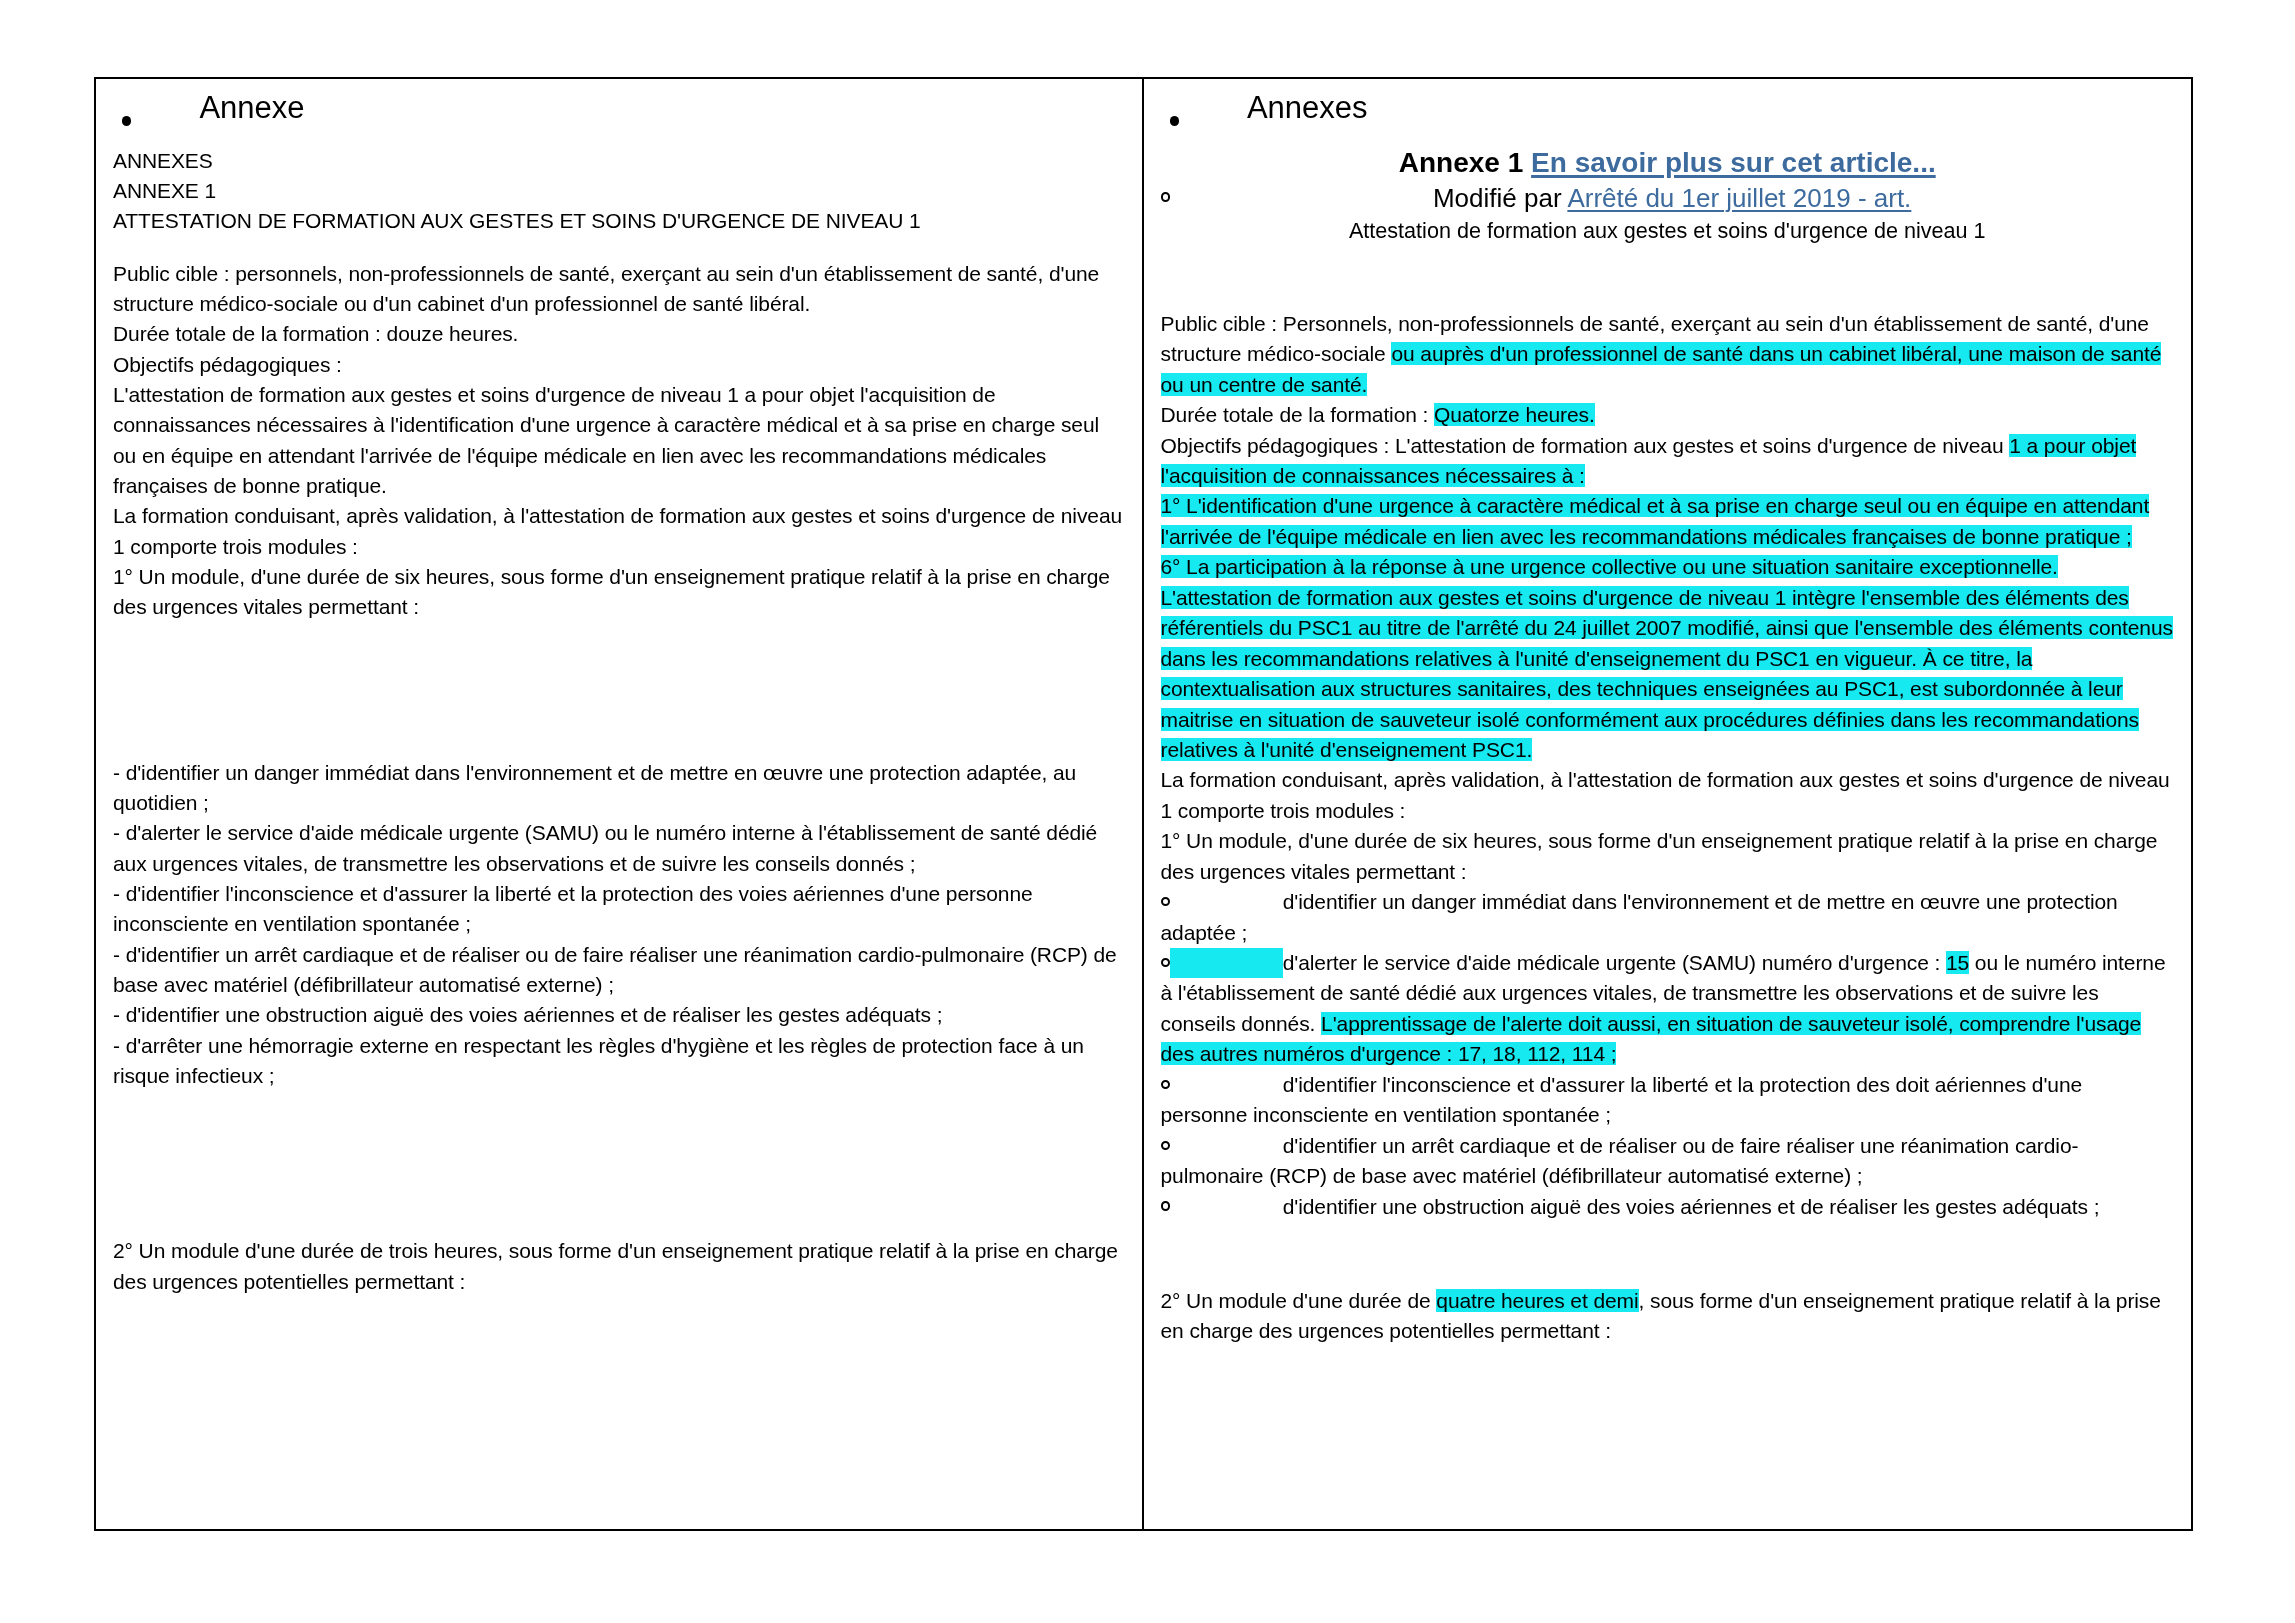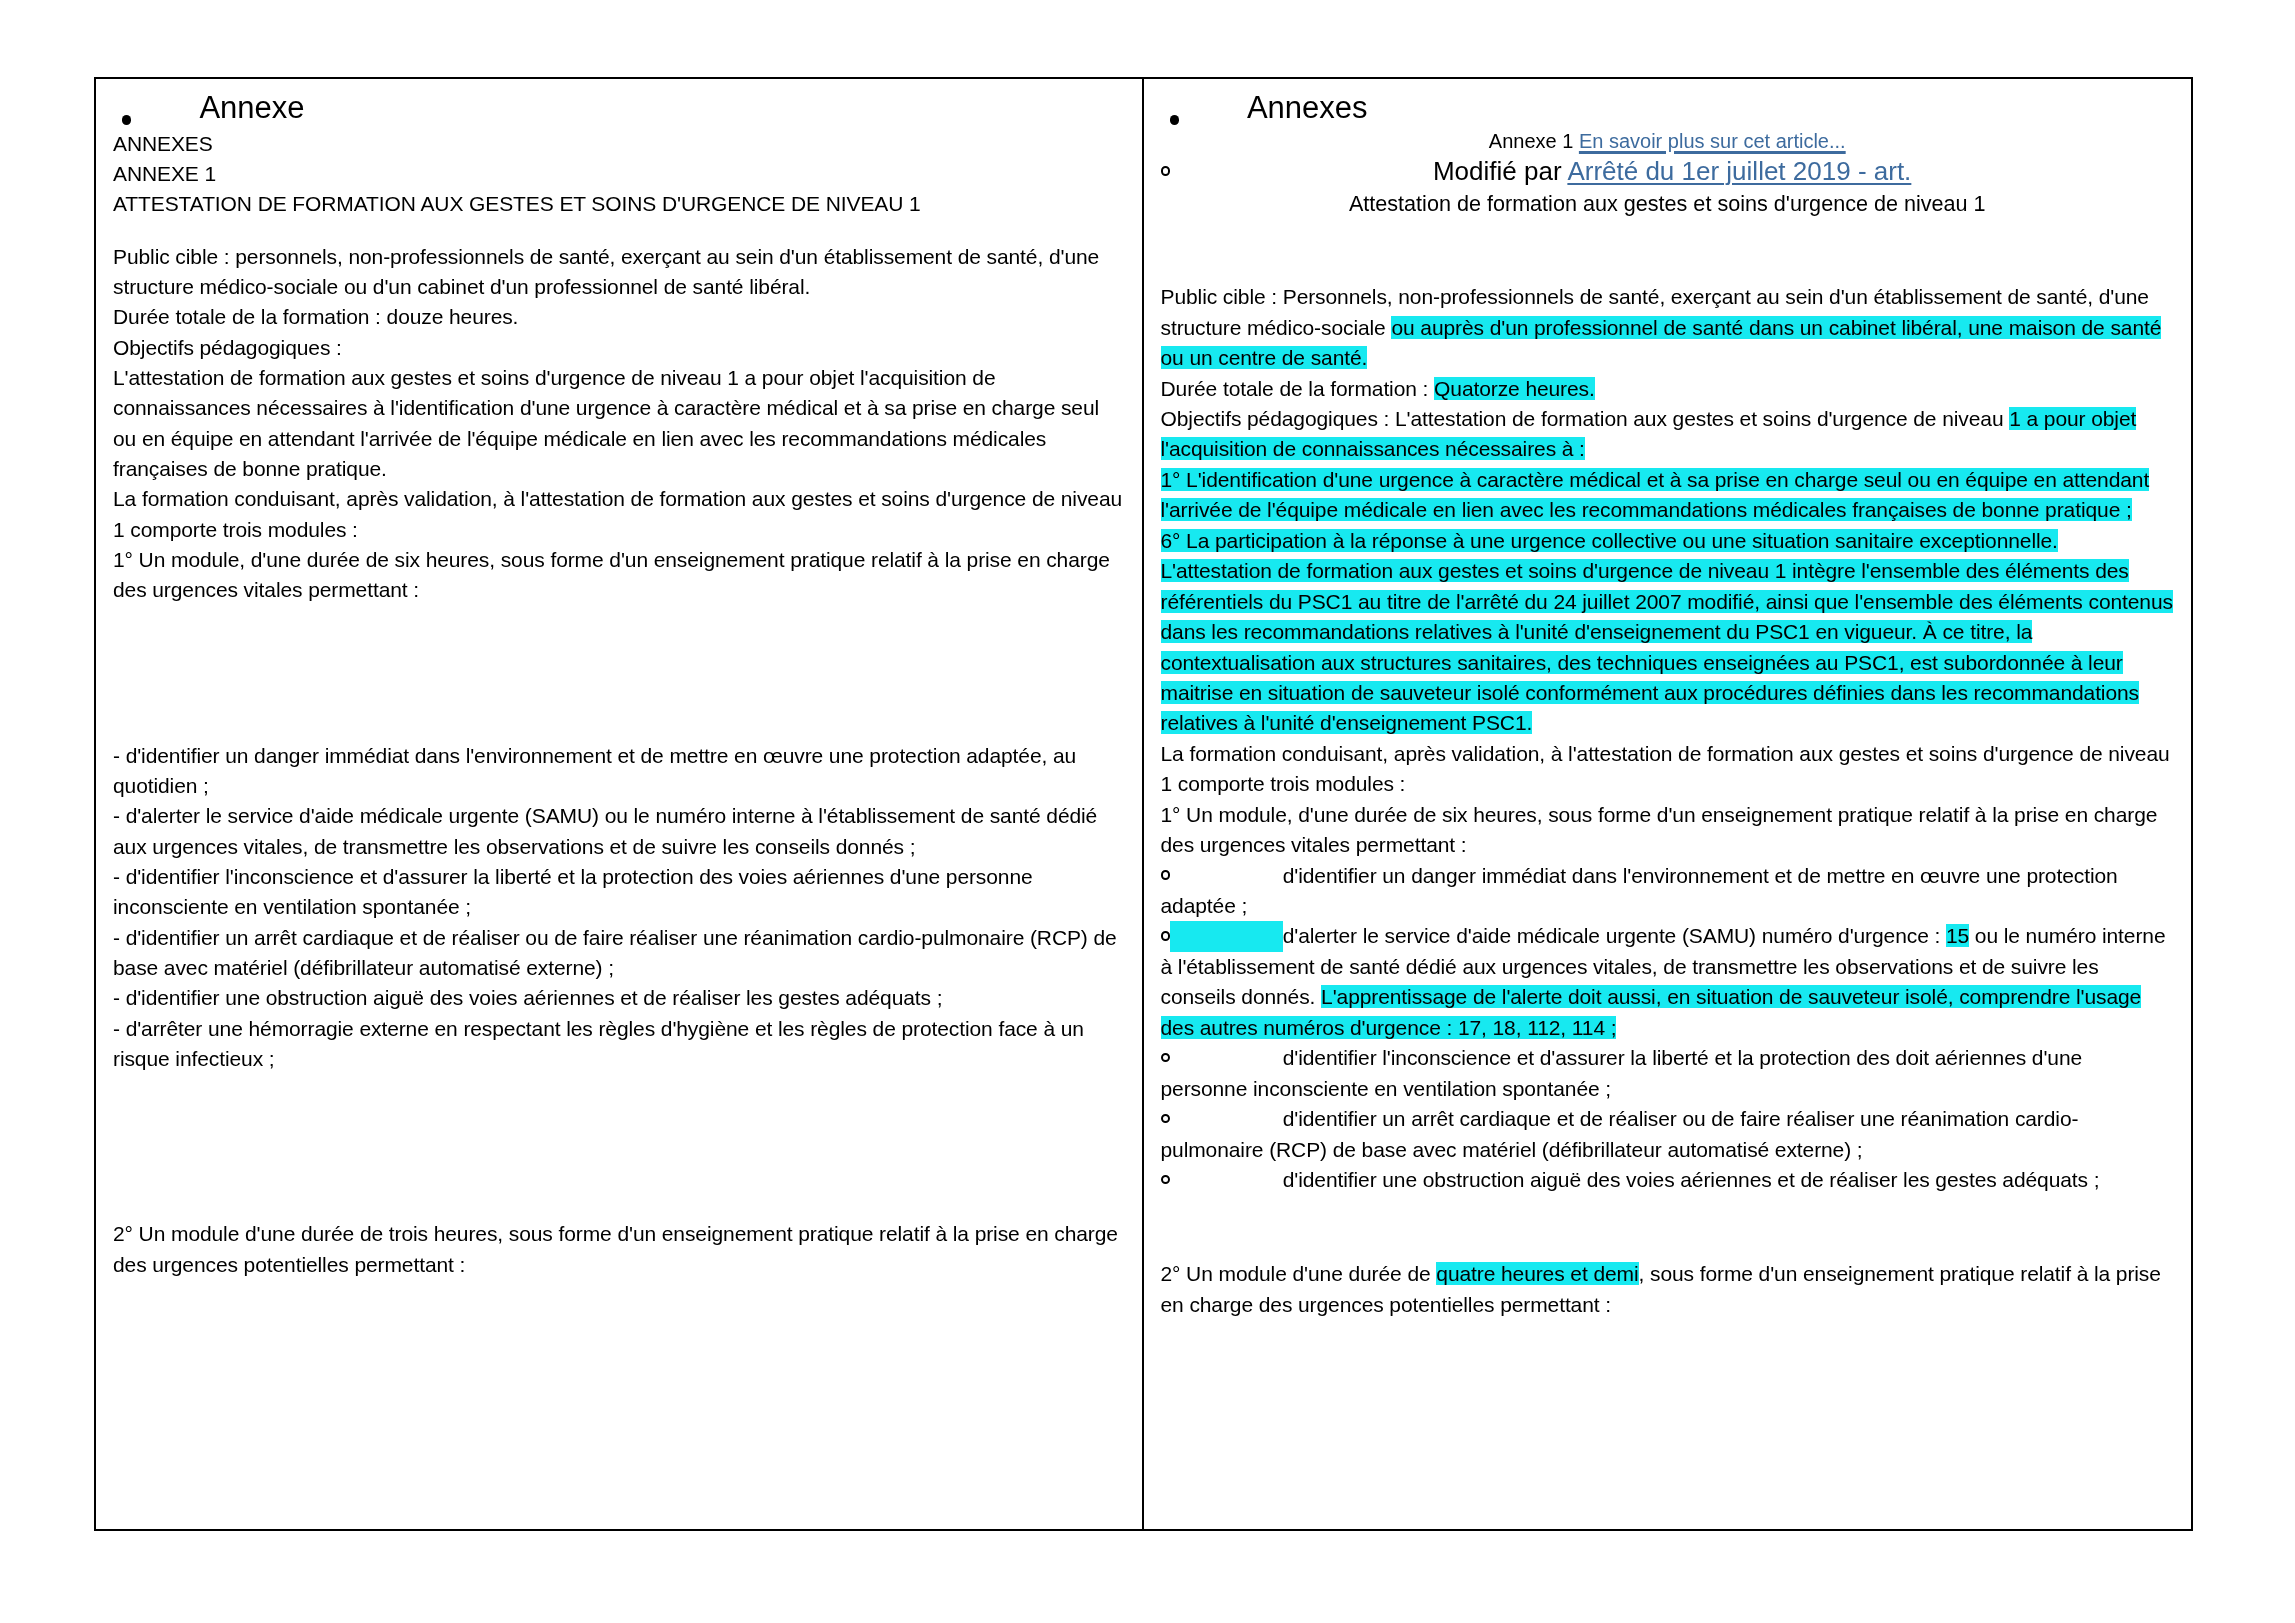--- a/index.html
+++ b/index.html
@@ -39,22 +39,22 @@
     box-sizing: border-box;
     padding: 11.8px 17px 0 17px;
     overflow: hidden;
   }
   .col-left  { width: 1048px; border-right: 2.6px solid #000000; }
   .col-right { width: 1048px; }
 
   
   .bullet-head {
     display: flex;
-    align-items: center;
-    margin: 0 0 3px 0;
+    align-items: flex-end;
+    margin: 0 0 20px 0;
   }
   .bullet-dot {
     width: 9.2px; height: 9.2px;
     border-radius: 50%;
     background: #000;
     flex: 0 0 9.2px;
     margin-top: 23.6px;
     margin-left: 9.2px;
   }
   .bullet-head-text {
@@ -78,22 +78,22 @@
 
   
   .rc-plain {
     font-size: 21px;
     line-height: 1.45;
     letter-spacing: -0.1px;
   }
 
   .annexe1-line {
     text-align: center;
-    font-size: 20px;
-    font-weight: normal;
+    font-size: 28px;
+    font-weight: bold;
     margin: 2.6px 0 0 0;
     line-height: 1.2;
   }
   .lnk {
     color: #3d6b9e;
     text-decoration: underline;
     text-decoration-thickness: 2.6px;
     text-underline-offset: 3.3px;
   }
   .lnk-sm {

